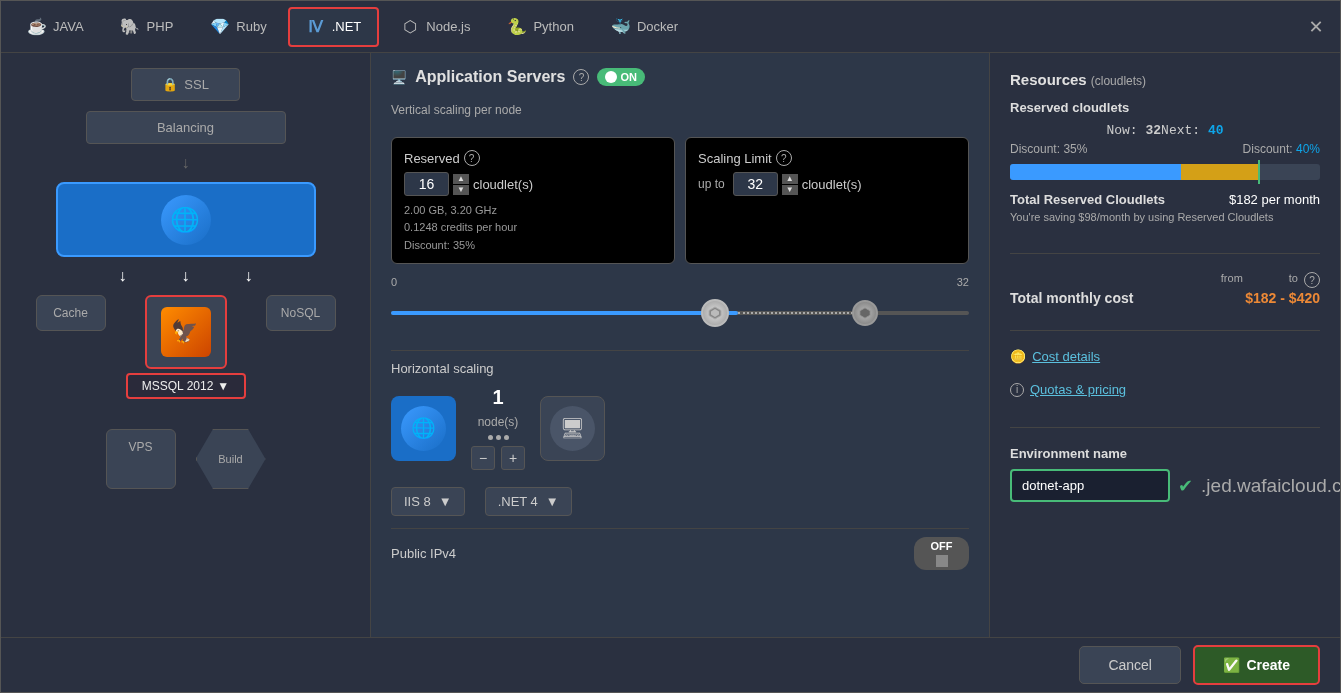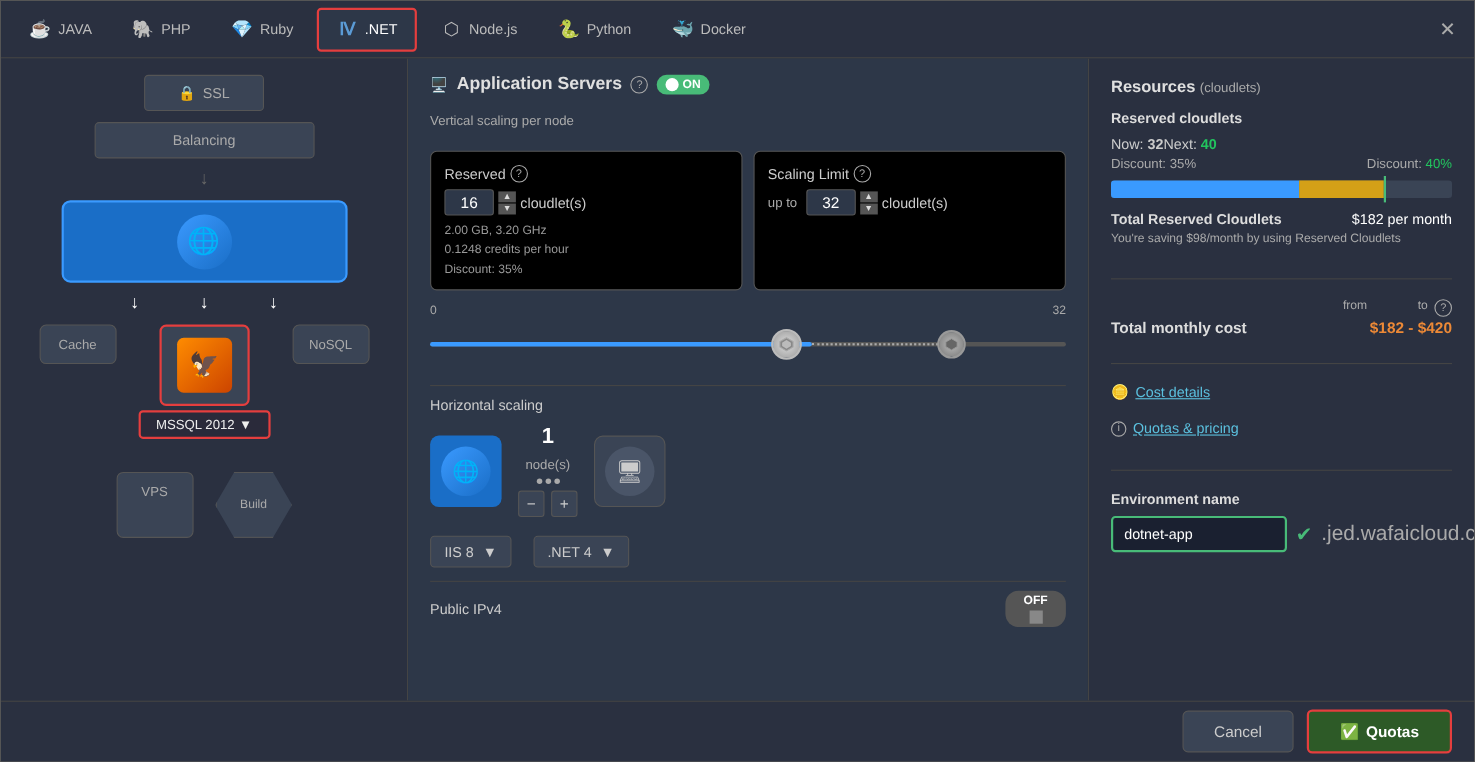--- a/index.html
+++ b/index.html
@@ -552,25 +552,26 @@
 
     .cloudlets-header {
       font-size: 13px;
       font-weight: bold;
       color: #ddd;
       margin-bottom: 8px;
     }
 
     .cloudlets-row {
       display: flex;
-      justify-content: flex-start;
+      justify-content: center;
       margin-bottom: 4px;
-    }
-
-    .green-text { color: #22c55e; }
+      font-family: Liberation Mono, monospace;
+    }
+
+    .green-text { color: #0ea5e9; }
     .orange-text { color: #ffffff; }
 
     .discount-row {
       display: flex;
       justify-content: space-between;
       color: #aaa;
       font-size: 12px;
       margin-bottom: 8px;
     }
 
@@ -1145,17 +1146,17 @@
       </div>
 
     </div>
 
   </div>
 
   <div class="bottom-bar">
     <button class="cancel-btn">Cancel</button>
     <button class="create-btn">
       <span>✅</span>
-      <span>Quotas</span>
+      <span>Create</span>
     </button>
   </div>
 
 </div>
 
 </body></html>

